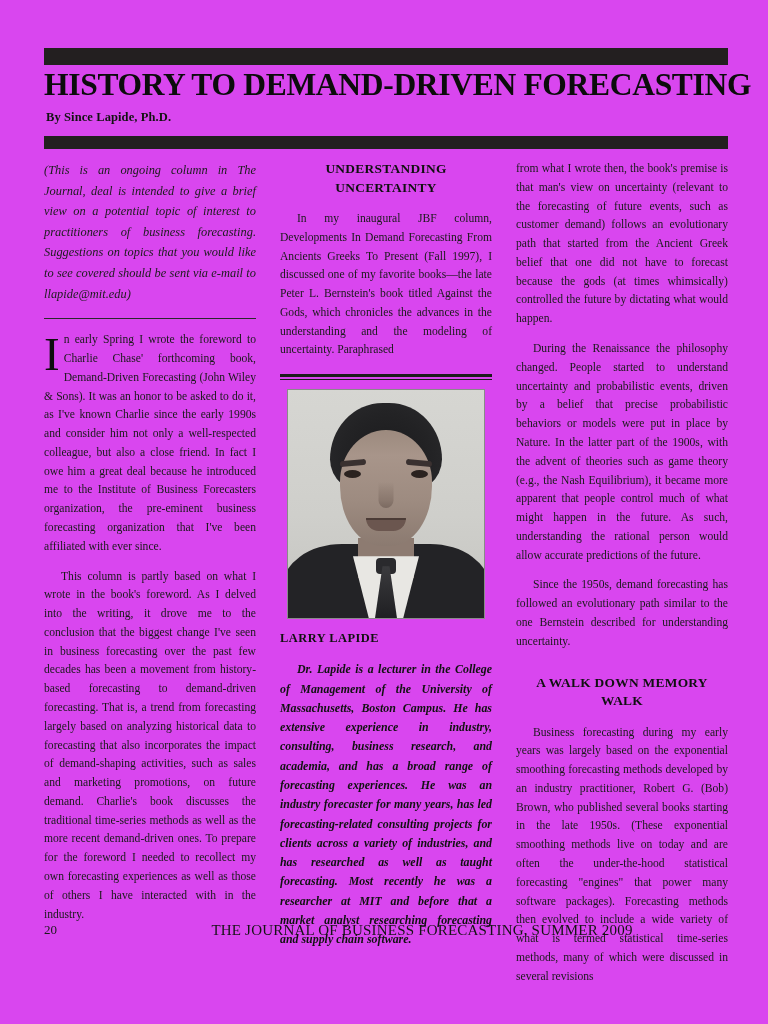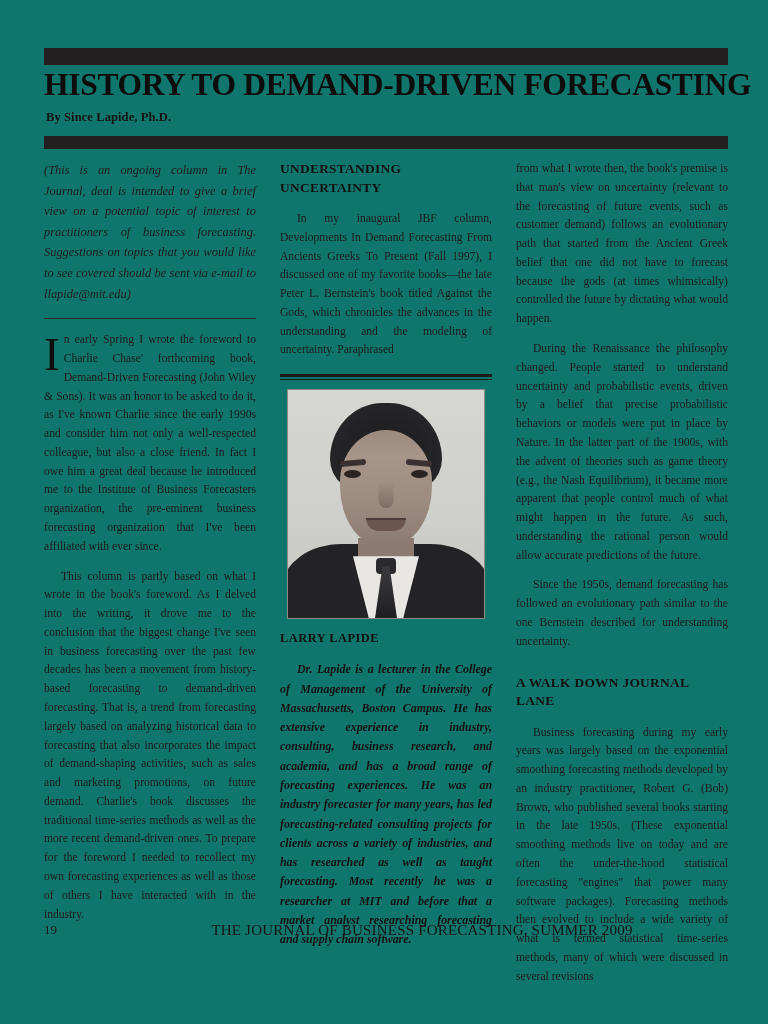--- a/index.html
+++ b/index.html
@@ -13,21 +13,21 @@
     font-family: "Liberation Serif", "DejaVu Serif", serif;
     color: #111111;
     position: relative;
     overflow: hidden;
   }
   .page {
     position: absolute;
     left: 0; top: 0;
     width: 768px;
     height: 1024px;
-    background: #0f766e;
+    background: #d946ef;
   }
   .content {
     position: absolute;
     left: 44px;
     top: 0;
     width: 684px;
     height: 1024px;
   }
   
   .rule-black-top {
@@ -107,21 +107,21 @@
     font-size: 47px;
     line-height: 0.82;
     font-weight: normal;
     padding: 2px 4px 0 0;
     margin-top: 2px;
     font-family: "Liberation Serif", serif;
     color: #0d0d0d;
   }
   
   .sec-head {
-    text-align: left;
+    text-align: center;
     font-weight: bold;
     font-size: 13.4px;
     line-height: 1.38;
     letter-spacing: 0.3px;
     margin: 0 0 13px 0;
     text-indent: 0;
     color: #101010;
   }
   .sec-head.spaced { margin-top: 22px; }
 
@@ -323,21 +323,21 @@
       </div>
 
       <p class="photo-caption">LARRY LAPIDE</p>
       <p class="bio">Dr. Lapide is a lecturer in the College of Management of the University of Massachusetts, Boston Campus. He has extensive experience in industry, consulting, business research, and academia, and has a broad range of forecasting experiences. He was an industry forecaster for many years, has led forecasting-related consulting projects for clients across a variety of industries, and has researched as well as taught forecasting. Most recently he was a researcher at MIT and before that a market analyst researching forecasting and supply chain software.</p>
     </div>
 
     <div class="col col-3">
       <p class="noindent">from what I wrote then, the book's premise is that man's view on uncertainty (relevant to the forecasting of future events, such as customer demand) follows an evolutionary path that started from the Ancient Greek belief that one did not have to forecast because the gods (at times whimsically) controlled the future by dictating what would happen.</p>
       <p>During the Renaissance the philosophy changed. People started to understand uncertainty and probabilistic events, driven by a belief that precise probabilistic behaviors or models were put in place by Nature. In the latter part of the 1900s, with the advent of theories such as game theory (e.g., the Nash Equilibrium), it became more apparent that people control much of what might happen in the future. As such, understanding the rational person would allow accurate predictions of the future.</p>
       <p>Since the 1950s, demand forecasting has followed an evolutionary path similar to the one Bernstein described for understanding uncertainty.</p>
-      <p class="sec-head spaced">A WALK DOWN JOURNAL LANE</p>
+      <p class="sec-head spaced">A WALK DOWN MEMORY WALK</p>
       <p>Business forecasting during my early years was largely based on the exponential smoothing forecasting methods developed by an industry practitioner, Robert G. (Bob) Brown, who published several books starting in the late 1950s. (These exponential smoothing methods live on today and are often the under-the-hood statistical forecasting "engines" that power many software packages). Forecasting methods then evolved to include a wide variety of what is termed statistical time-series methods, many of which were discussed in several revisions</p>
     </div>
 
-    <div class="footer-page">19</div>
+    <div class="footer-page">20</div>
     <div class="footer-title">THE JOURNAL OF BUSINESS FORECASTING, SUMMER 2009</div>
 
   </div>
 </div>
 
 </body></html>

